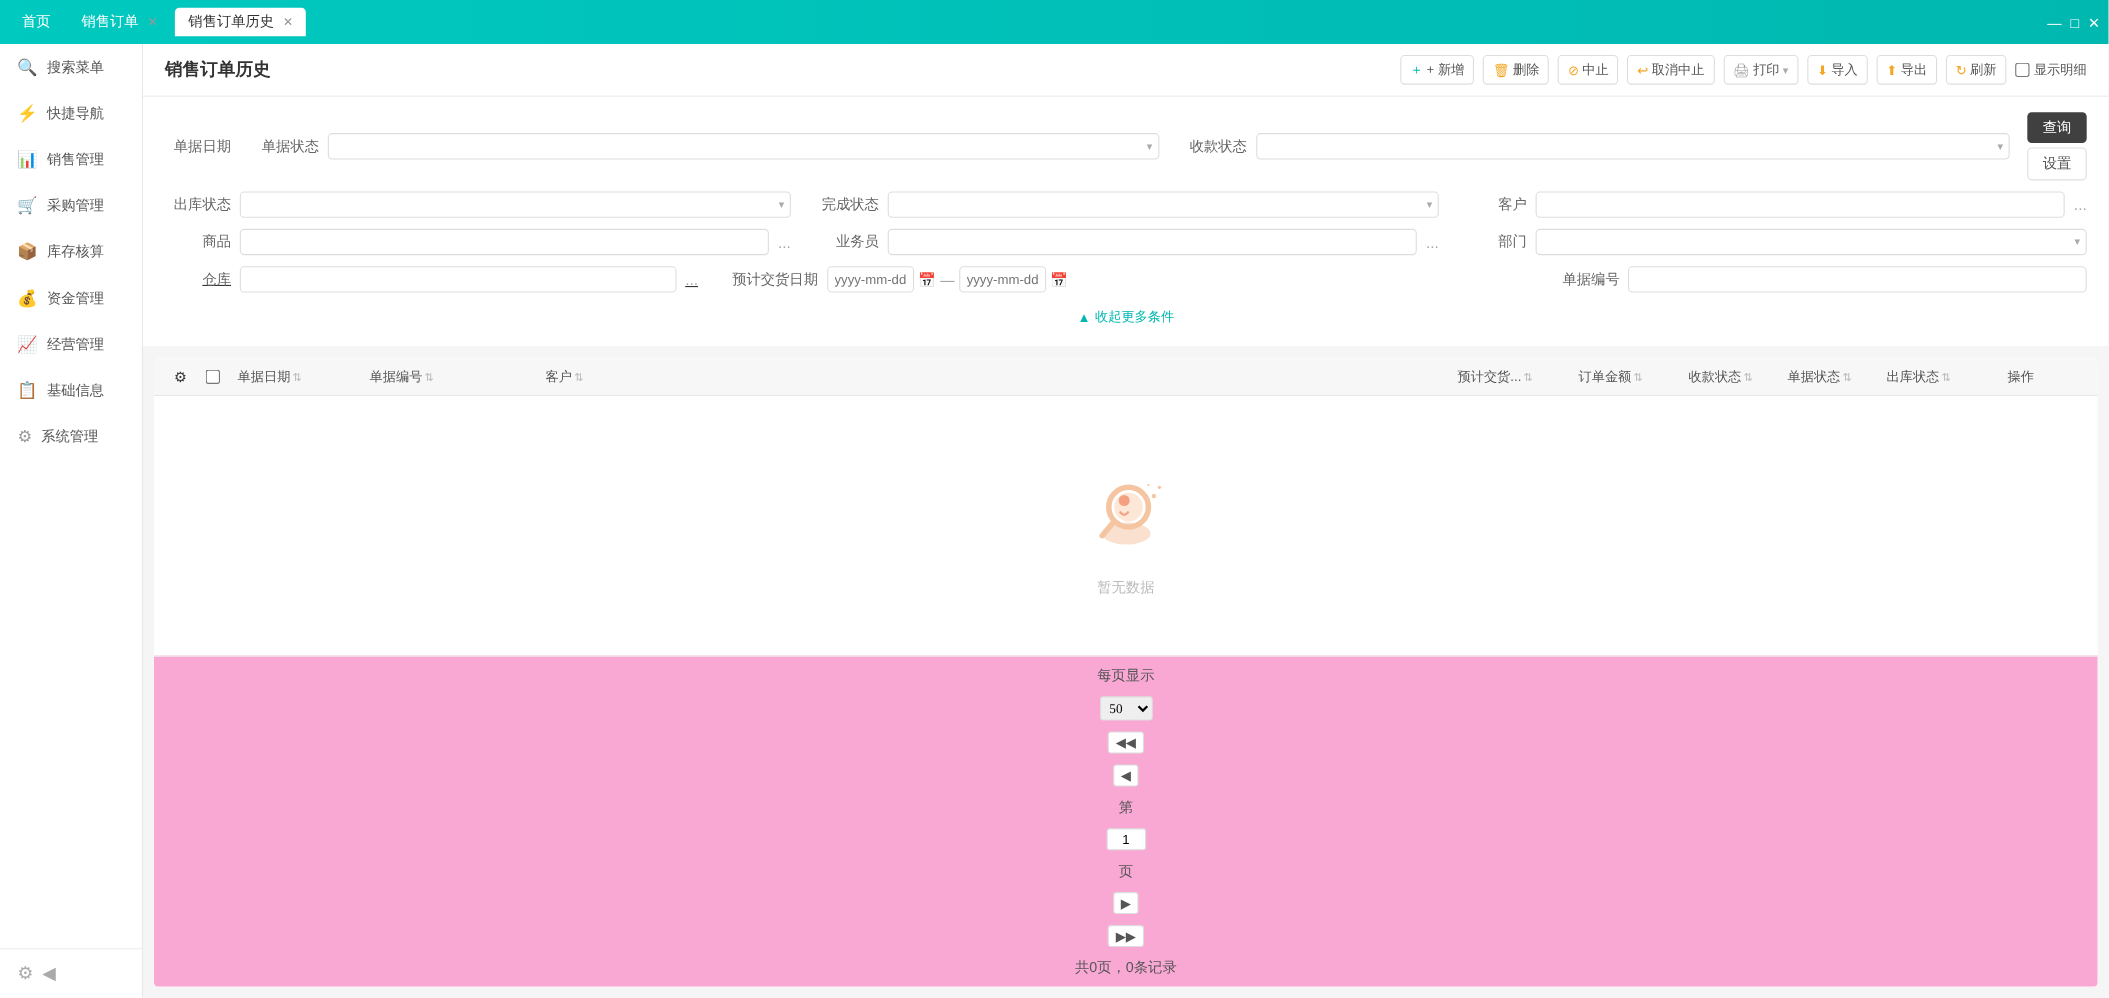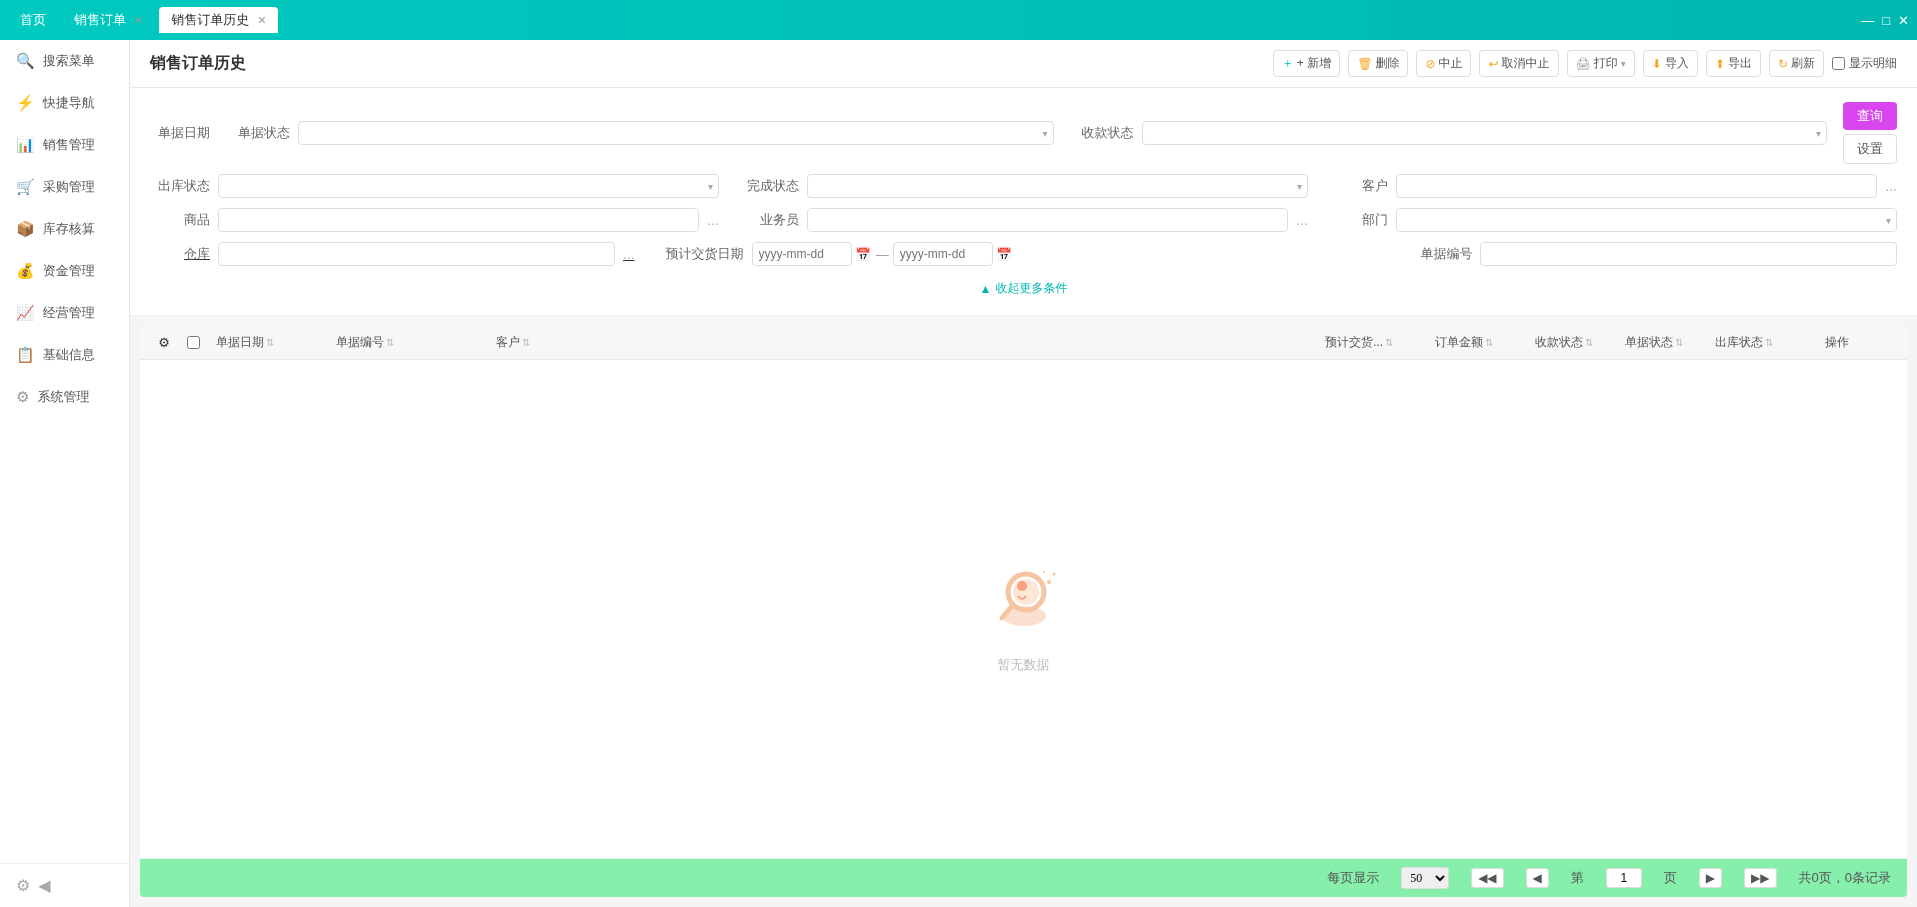--- a/index.html
+++ b/index.html
@@ -51,21 +51,21 @@
       background: #fff; padding: 10px 20px; border-bottom: 1px solid #e8e8e8;
       display: flex; align-items: center; justify-content: space-between;
     }
     .page-title { font-size: 16px; font-weight: bold; color: #333; }
     .toolbar { display: flex; align-items: center; gap: 8px; }
     .toolbar-btn {
       display: flex; align-items: center; gap: 3px;
       padding: 4px 8px; border: 1px solid #ddd; border-radius: 4px;
       cursor: pointer; background: #fff; font-size: 12px; color: #555;
     }
-    .btn-primary { background: #d946ef; color: #fff; border: none; padding: 5px 14px; border-radius: 4px; cursor: pointer; font-size: 13px; }
+    .btn-primary { background: #404040; color: #fff; border: none; padding: 5px 14px; border-radius: 4px; cursor: pointer; font-size: 13px; }
     .btn-secondary { background: #fff; color: #555; border: 1px solid #ddd; padding: 5px 10px; border-radius: 4px; cursor: pointer; font-size: 13px; }
     .checkbox-label { display: flex; align-items: center; gap: 4px; font-size: 12px; color: #555; }
 
     
     .filter-section {
       background: #fff; padding: 14px 20px; border-bottom: 1px solid #eee;
       display: flex; flex-direction: column; gap: 10px;
     }
     .filter-row { display: flex; align-items: center; gap: 20px; flex-wrap: wrap; }
     .filter-item { display: flex; align-items: center; gap: 8px; }
@@ -78,21 +78,21 @@
     .filter-select {
       border: 1px solid #ddd; border-radius: 4px; padding: 4px 24px 4px 8px;
       font-size: 12px; color: #555; background: #fff; cursor: pointer;
       min-width: 160px; appearance: none; position: relative;
     }
     .select-wrap { position: relative; display: inline-flex; align-items: center; }
     .select-wrap .chevron { position: absolute; right: 6px; font-size: 10px; color: #aaa; pointer-events: none; }
     .filter-input { border: 1px solid #ddd; border-radius: 4px; padding: 4px 8px; font-size: 12px; color: #555; background: #fff; min-width: 160px; }
     .filter-dots { color: #aaa; cursor: pointer; font-size: 14px; }
     .date-input-row { display: flex; align-items: center; gap: 4px; }
-    .date-input { border: 1px solid #ddd; border-radius: 4px; padding: 4px 6px; font-size: 12px; color: #bbb; width: 100px; }
+    .date-input { border: 1px solid #ddd; border-radius: 4px; padding: 4px 6px; font-size: 12px; color: #bbb; width: 79px; }
     .cal-icon { color: #aaa; cursor: pointer; font-size: 13px; }
     .dash { color: #999; }
     .collapse-bar { display: flex; align-items: center; justify-content: center; cursor: pointer; color: #00b8b0; font-size: 12px; gap: 4px; padding: 4px 0; }
 
     
     .table-area { flex: 1; background: #fff; margin: 10px; border-radius: 4px; overflow: auto; display: flex; flex-direction: column; }
     .table-header-row {
       display: flex; align-items: center; background: #f7f7f7;
       border-bottom: 1px solid #e8e8e8; padding: 8px 10px; flex-shrink: 0;
     }
@@ -108,21 +108,21 @@
     .col-pay-status { width: 90px; }
     .col-order-status { width: 90px; }
     .col-out-status { width: 110px; }
     .col-action { width: 80px; text-align: center; }
 
     
     .empty-state { flex: 1; display: flex; flex-direction: column; align-items: center; justify-content: center; gap: 12px; }
     .empty-text { color: #bbb; font-size: 13px; }
 
     
-    .table-footer { background: #86efac; padding: 8px 16px; border-top: 1px solid #eee; display: flex; align-items: center; justify-content: flex-end; gap: 22px; font-size: 13px; color: #555; flex-shrink: 0; }
+    .table-footer { background: #f9a8d4; padding: 8px 16px; border-top: 1px solid #eee; display: flex; align-items: center; justify-content: flex-end; gap: 10px; font-size: 13px; color: #555; flex-shrink: 0; flex-direction: column; }
     .page-size-select { border: 1px solid #ddd; border-radius: 3px; padding: 2px 4px; font-size: 12px; font-family: Liberation Serif, serif; }
     .page-btn { padding: 2px 6px; border: 1px solid #ddd; border-radius: 3px; cursor: pointer; background: #fff; font-size: 12px; color: #555; }
     .page-input { width: 36px; border: 1px solid #ddd; border-radius: 3px; padding: 2px 4px; text-align: center; font-size: 12px; }
 
     
     .empty-illustration {
       width: 100px; height: 100px;
       position: relative;
     }
     .empty-illustration svg { width: 100%; height: 100%; }

